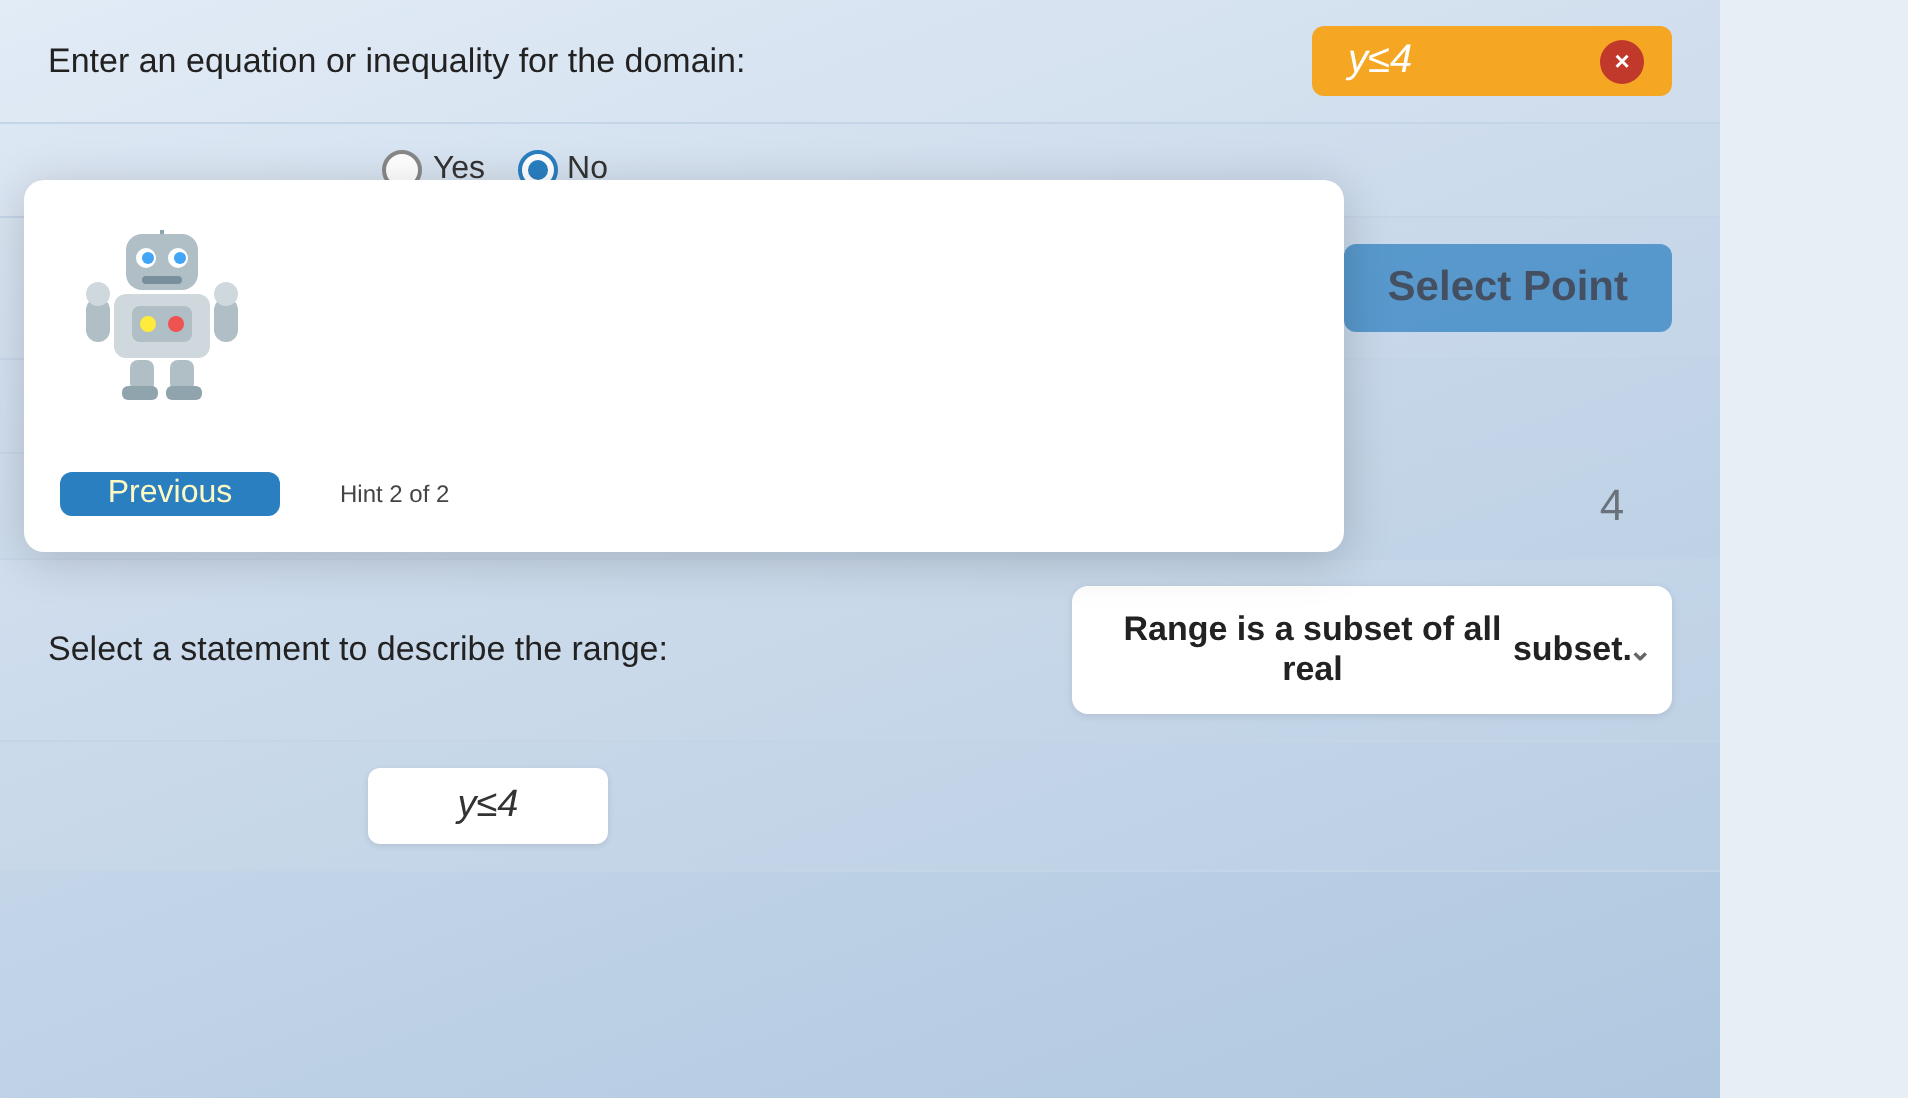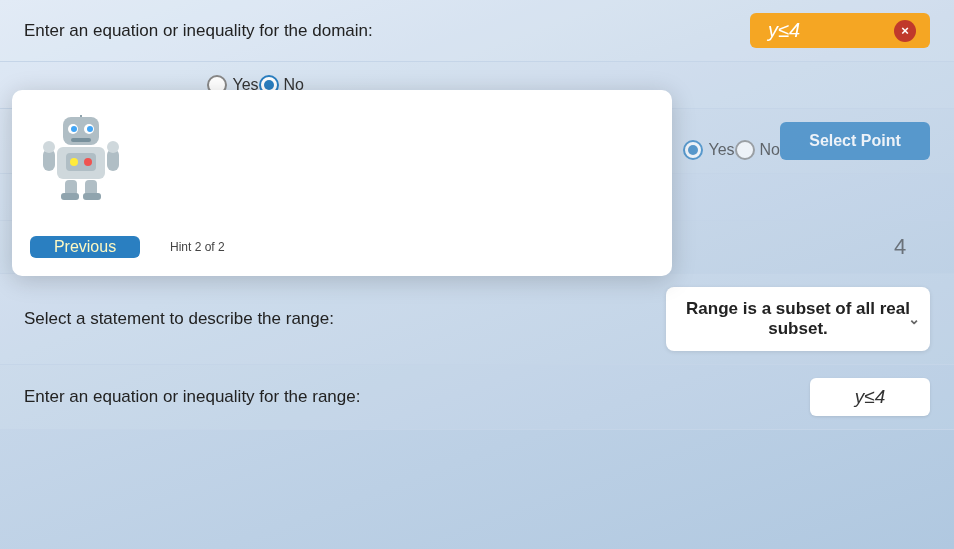--- a/index.html
+++ b/index.html
@@ -6,21 +6,21 @@
     body {
       font-family: Arial, sans-serif;
       background: #e8eef5;
       width: 954px;
       height: 549px;
       overflow: hidden;
       position: relative;
     }
 
     .main-container {
-      width: 954px;
+      width: 860px;
       height: 549px;
       background: linear-gradient(160deg, #dde8f5 0%, #c8d8ea 40%, #b0c8e0 100%);
       position: relative;
       padding: 0;
     }
 
     .question-text {
       font-size: 17px;
       color: #222;
       font-weight: 400;
@@ -87,25 +87,25 @@
       content: '';
       width: 10px;
       height: 10px;
       background: #2a7fc1;
       border-radius: 50%;
     }
 
     
     .select-point-btn {
       background: #2a7fc1;
-      color: #ffffff;
+      color: #0f172a;
       border: none;
       border-radius: 6px;
       padding: 10px 22px;
-      font-size: 16px;
+      font-size: 21px;
       font-weight: 600;
       cursor: pointer;
       min-width: 150px;
     }
 
     
     .number-display {
       font-size: 22px;
       color: #333;
       font-weight: 500;
@@ -119,21 +119,21 @@
       border-radius: 8px;
       padding: 12px 20px;
       font-size: 17px;
       font-weight: 700;
       color: #222;
       text-align: center;
       min-width: 260px;
       max-width: 300px;
       box-shadow: 0 1px 4px rgba(0,0,0,0.1);
       display: flex;
-      flex-direction: column;
+      flex-direction: row;
       align-items: center;
       position: relative;
     }
 
     .range-box .chevron {
       position: absolute;
       right: 10px;
       top: 50%;
       transform: translateY(-50%);
       color: #666;
@@ -249,21 +249,22 @@
       display: flex;
       align-items: center;
       justify-content: space-between;
       padding: 13px 24px;
       border-bottom: 1px solid #c5d5e8;
     }
 
     
     .right-control {
       display: flex;
-      align-items: flex-end;
+      align-items: flex-start;
+      gap: 16px;
       min-width: 280px;
       justify-content: flex-end;
     }
   </style>
 </head>
 <body>
 
 <div class="main-container">
 
   <div class="row-item" style="background:rgba(255,255,255,0.15);">
@@ -320,21 +321,20 @@
     <div class="right-control">
       <div class="range-box">
         <span>Range is a subset of all real</span>
         <span>subset.</span>
         <span class="chevron">⌄</span>
       </div>
     </div>
   </div>
 
   <div class="row-item" style="background:rgba(255,255,255,0.08); min-height:56px;">
-    <span class="question-text">Enter an equation or inequality for the range:</span>
     <div class="right-control">
       <div class="range-eq-box">
         <span>y≤4</span>
       </div>
     </div>
   </div>
 
   <div class="hint-modal">
     <div class="hint-body">
       <div class="hint-robot">

